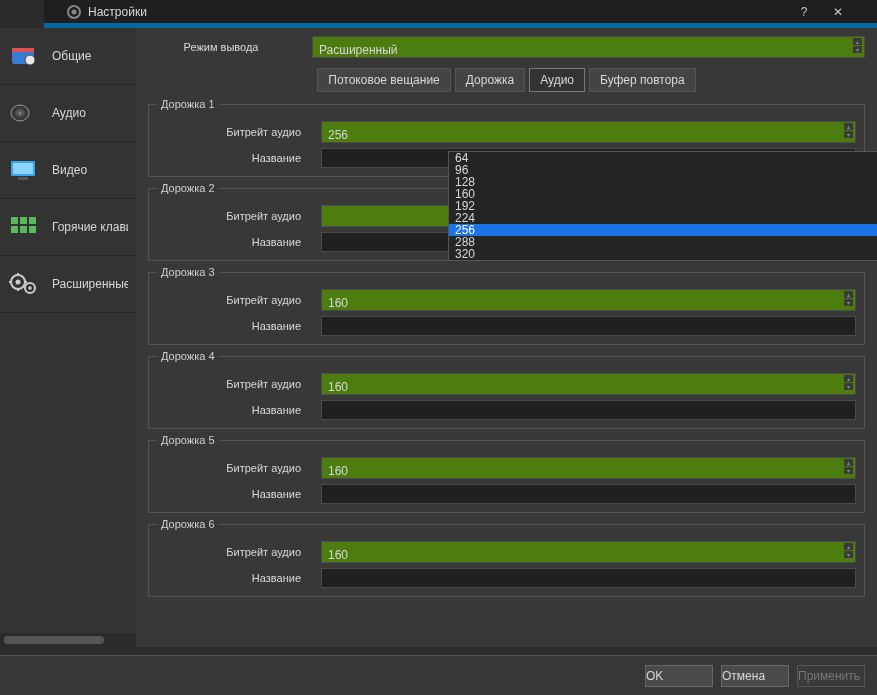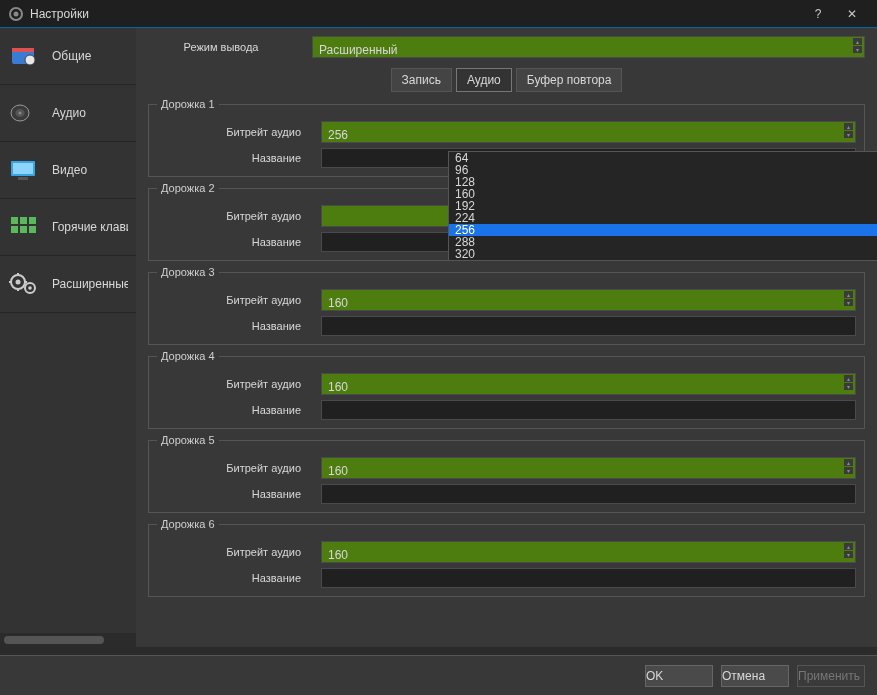--- a/index.html
+++ b/index.html
@@ -1,17 +1,17 @@
 <!DOCTYPE html>
 <html><head>
 <meta charset="utf-8">
 <style>
 * { margin:0; padding:0; box-sizing:border-box; font-family:"Segoe UI",Arial,sans-serif; font-size:12px; }
 body { background:#2b2b2b; color:#d8d8d8; width:877px; height:695px; overflow:hidden; position:relative; }
-.titlebar { height:28px; background:#1f1f1f; display:flex; align-items:center; padding:0 8px; border-bottom:1px solid #0369a1; }
+.titlebar { height:28px; background:#1f1f1f; display:flex; align-items:center; padding:0 22px; border-bottom:5px solid #0369a1;margin-left:44px; }
 .titlebar .icon { width:16px; height:16px; margin-right:6px; }
 .titlebar .spacer { flex:1; }
 .titlebar .winbtn { width:34px; height:100%; display:flex; align-items:center; justify-content:center; color:#c8c8c8; cursor:default; }
 .container { display:flex; height:619px; background:#1f1f1f; }
 .sidebar { width:136px; background:#333; overflow:hidden; display:flex; flex-direction:column; }
 .sidebar-item { padding:12px 8px; display:flex; align-items:center; gap:12px; color:#d8d8d8; border-bottom:1px solid rgba(0,0,0,0.25); }
 .sidebar-item.active { background:#4a4a4a; }
 .sidebar-item .sicon { width:32px; height:32px; display:flex; align-items:center; justify-content:center; flex-shrink:0; }
 .sidebar-item .stxt { white-space:nowrap; overflow:hidden; }
 .sidebar-scroll { height:14px; margin-top:auto; background:#2b2b2b; position:relative; }
@@ -122,21 +122,22 @@
       <div class="select">
         <span>Расширенный</span>
         <div class="spin">
             <span>▴</span>
             <span>▾</span>
           </div>
       </div>
     </div>
 
     <div class="tabrow" id="tabrow">
-        <div class="tab"><span>Запись</span></div>
+        <div class="tab"><span>Потоковое вещание</span></div>
+        <div class="tab"><span>Дорожка</span></div>
         <div class="tab active"><span>Аудио</span></div>
         <div class="tab"><span>Буфер повтора</span></div>
       </div>
 
     <div id="tracks">
         <fieldset class="group">
           <legend>Дорожка 1</legend>
           <div class="row">
             <div class="lbl">Битрейт аудио</div>
             <div class="select">

